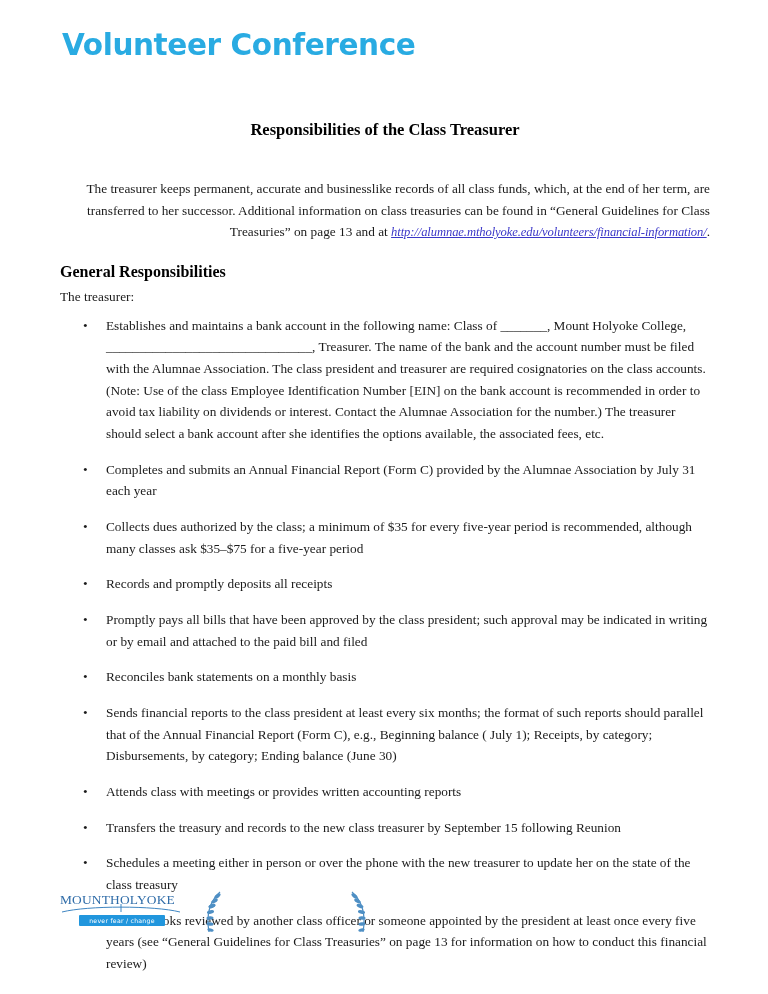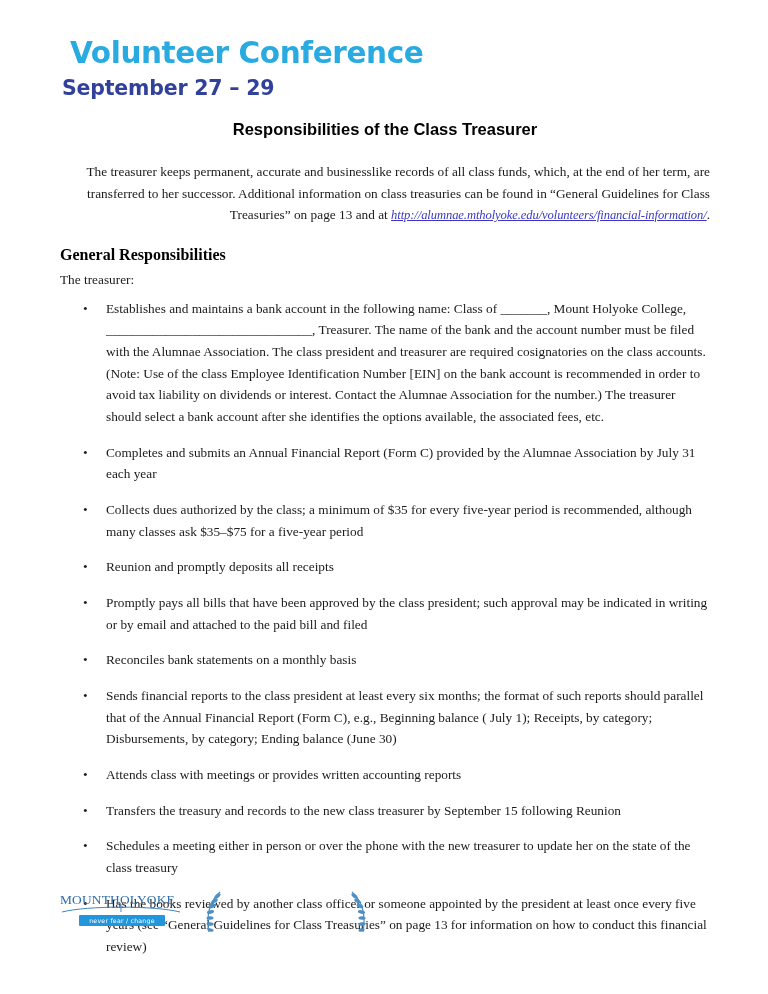--- a/index.html
+++ b/index.html
@@ -30,21 +30,21 @@
     top: 30px;
     width: 560px;
   }
   .conf-title {
     font-family: "DejaVu Sans", "Liberation Sans", sans-serif;
     font-weight: bold;
     font-size: 29.5px;
     line-height: 1.05;
     letter-spacing: -0.4px;
     color: #29ABE2;
-    margin: 8px;
+    margin: 0;
     white-space: nowrap;
   }
   .conf-dates {
     font-family: "DejaVu Sans", "Liberation Sans", sans-serif;
     font-weight: bold;
     font-size: 20.5px;
     line-height: 1.15;
     letter-spacing: -0.2px;
     color: #31419B;
     margin: 3px 0 0 0;
@@ -53,25 +53,25 @@
 
   
   .doc-body {
     position: absolute;
     left: 60px;
     top: 120px;
     width: 650px;
   }
 
   .doc-title {
-    font-family: Liberation Sans, sans-serif;
+    font-family: Liberation Serif, serif;
     font-weight: bold;
     font-size: 16.5px;
     text-align: center;
-    margin: 0 0 22px 0;
+    margin: 0 0 38px 0;
     color: #000000;
   }
 
   .intro-para {
     font-size: 13.3px;
     line-height: 1.62;
     margin: 0 0 20px 0;
     text-align: right;
     color: #1a1a1a;
     font-family: Liberation Serif, serif;
@@ -220,21 +220,20 @@
     padding-top: 2px;
   }
 </style>
 </head>
 <body>
 
 <div class="page">
 
   <div class="conf-header">
     <div class="conf-title">Volunteer Conference</div>
-    <div class="conf-dates">September 27 – 29</div>
   </div>
 
   <div class="doc-body">
 
     <h1 class="doc-title">Responsibilities of the Class Treasurer</h1>
 
     <p class="intro-para"><span>The treasurer keeps permanent, accurate and businesslike records of all class funds, which, at the end of her term, are transferred to her successor. Additional information on class treasuries can be found in “General Guidelines for Class Treasuries” on page 13 and at </span><a class="ext-link" href="#">http://alumnae.mtholyoke.edu/volunteers/financial-information/</a><span>.</span></p>
 
     <h2 class="section-heading">General Responsibilities</h2>
 
@@ -248,21 +247,21 @@
       <li>
         <span class="bullet-dot">•</span>
         <span class="li-text">Completes and submits an Annual Financial Report (Form C) provided by the Alumnae Association by July 31 each year</span>
       </li>
       <li>
         <span class="bullet-dot">•</span>
         <span class="li-text">Collects dues authorized by the class; a minimum of $35 for every five-year period is recommended, although many classes ask $35–$75 for a five-year period</span>
       </li>
       <li>
         <span class="bullet-dot">•</span>
-        <span class="li-text">Reunion and promptly deposits all receipts</span>
+        <span class="li-text">Records and promptly deposits all receipts</span>
       </li>
       <li>
         <span class="bullet-dot">•</span>
         <span class="li-text">Promptly pays all bills that have been approved by the class president; such approval may be indicated in writing or by email and attached to the paid bill and filed</span>
       </li>
       <li>
         <span class="bullet-dot">•</span>
         <span class="li-text">Reconciles bank statements on a monthly basis</span>
       </li>
       <li>

